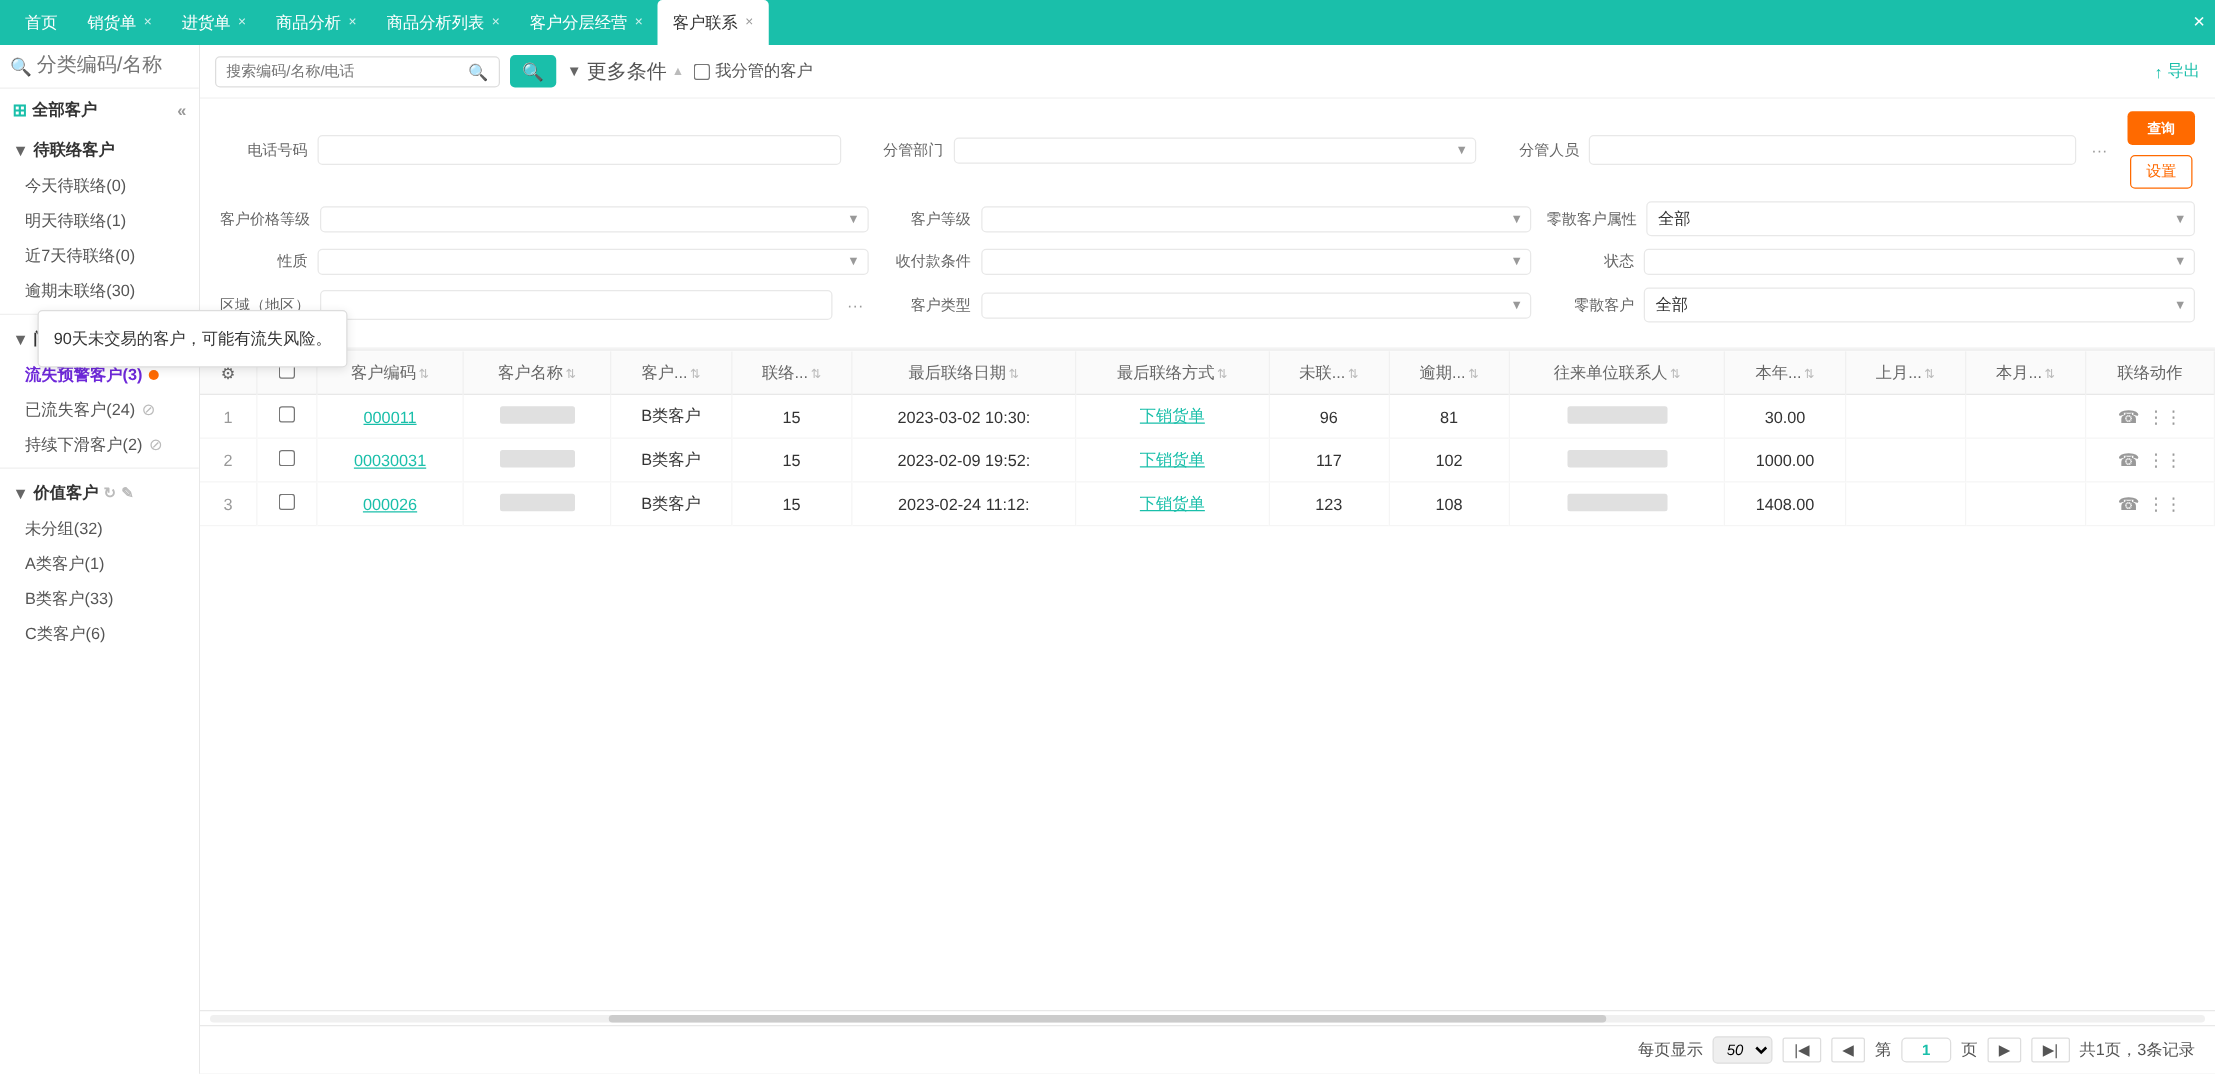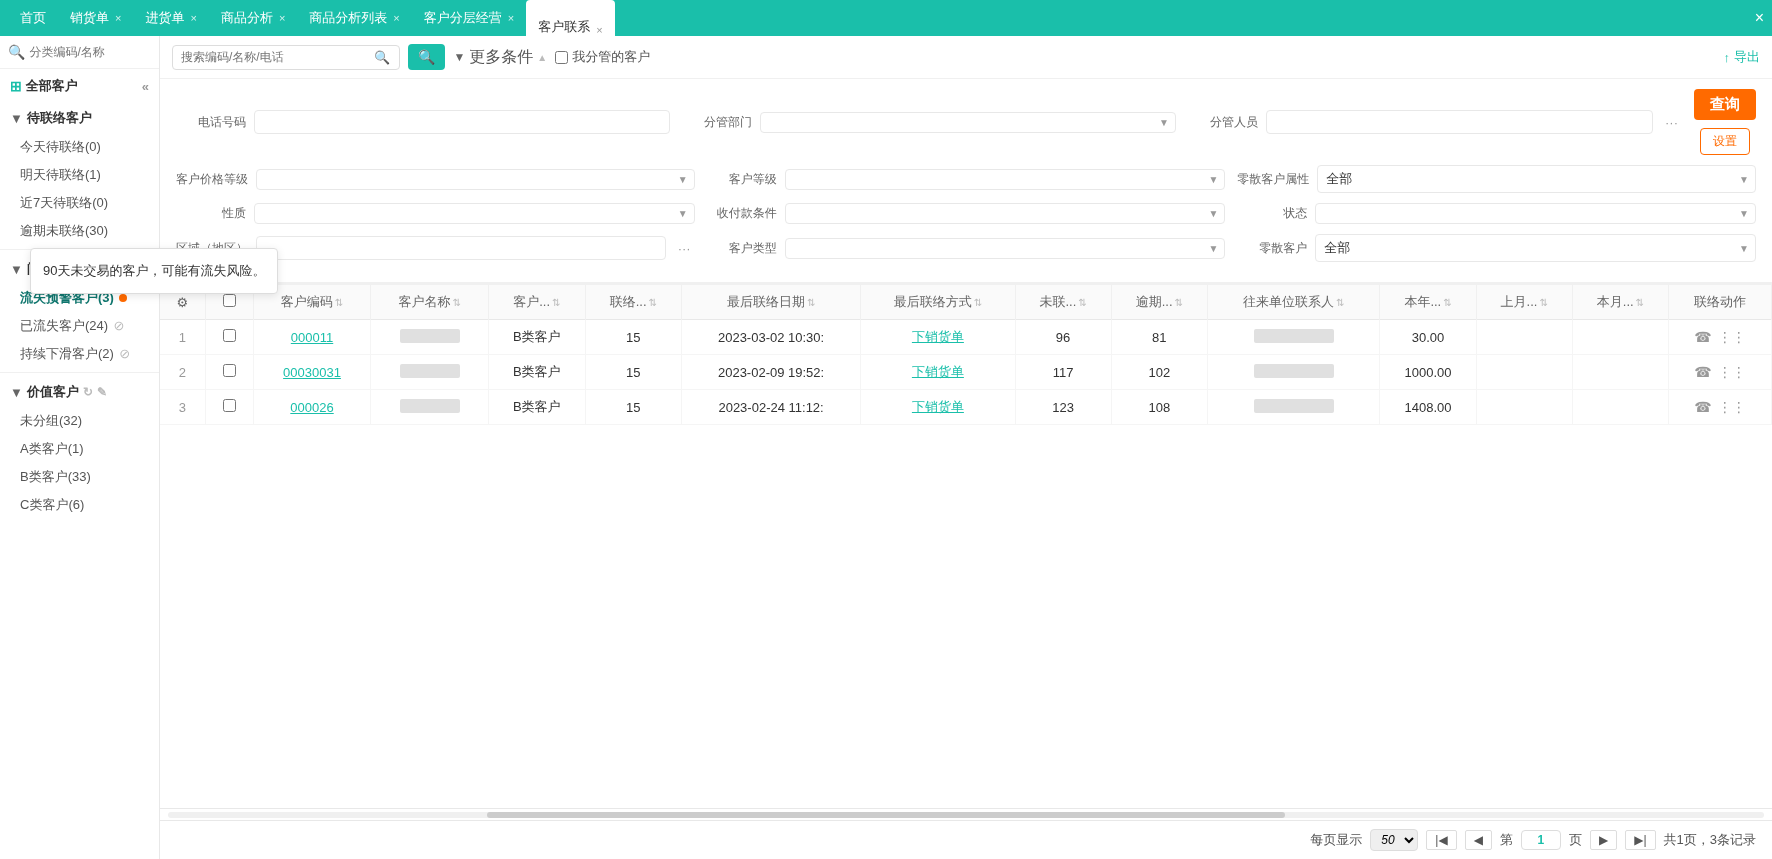--- a/index.html
+++ b/index.html
@@ -21,21 +21,20 @@
       height: 36px;
       cursor: pointer;
       color: white;
       font-size: 13px;
       white-space: nowrap;
     }
     .tab-item.active {
       background: white;
       color: #333;
       border-radius: 4px 4px 0 0;
-      align-items: flex-end;
     }
     .tab-item .tab-close {
       margin-left: 6px;
       font-size: 11px;
       color: rgba(255,255,255,0.8);
       cursor: pointer;
     }
     .tab-item.active .tab-close {
       color: #999;
     }
@@ -65,21 +64,21 @@
       display: flex;
       align-items: center;
       padding: 8px;
       border-bottom: 1px solid #f0f0f0;
       gap: 4px;
     }
     .sidebar-search input {
       border: none;
       outline: none;
       flex: 1;
-      font-size: 12px;
+      font-size: 16px;
       color: #999;
     }
     .sidebar-search .search-icon {
       color: #ccc;
       font-size: 14px;
     }
     .sidebar-header {
       display: flex;
       align-items: center;
       padding: 8px 10px;
@@ -247,21 +246,21 @@
     }
 
     
     .query-btn {
       background: #ff6a00;
       color: white;
       border: none;
       padding: 6px 16px;
       border-radius: 4px;
       cursor: pointer;
-      font-size: 15px;
+      font-size: 11px;
       font-weight: bold;
     }
     .settings-btn {
       background: white;
       color: #ff6a00;
       border: 1px solid #ff6a00;
       padding: 4px 12px;
       border-radius: 4px;
       cursor: pointer;
       font-size: 12px;
@@ -483,21 +482,21 @@
         <span>逾期未联络(30)</span>
       </div>
 
       <div class="sidebar-divider"></div>
 
       <div class="sidebar-group-title">
         <span class="arrow">▼</span>
         <span>问题客户</span>
       </div>
       <div class="sidebar-item active">
-        <span style="color:#0f766e;font-weight:bold;text-align:center;">流失预警客户(3)</span>
+        <span style="color:#6d28d9;font-weight:bold;text-align:center;">流失预警客户(3)</span>
         <span style="display:inline-block; width:8px; height:8px; background:#ff6a00; border-radius:50%; margin-left:2px;"></span>
       </div>
       <div class="sidebar-item">
         <span>已流失客户(24)</span>
         <span style="color:#bbb; margin-left:2px;">⊘</span>
       </div>
       <div class="sidebar-item">
         <span>持续下滑客户(2)</span>
         <span style="color:#bbb; margin-left:2px;">⊘</span>
       </div>

